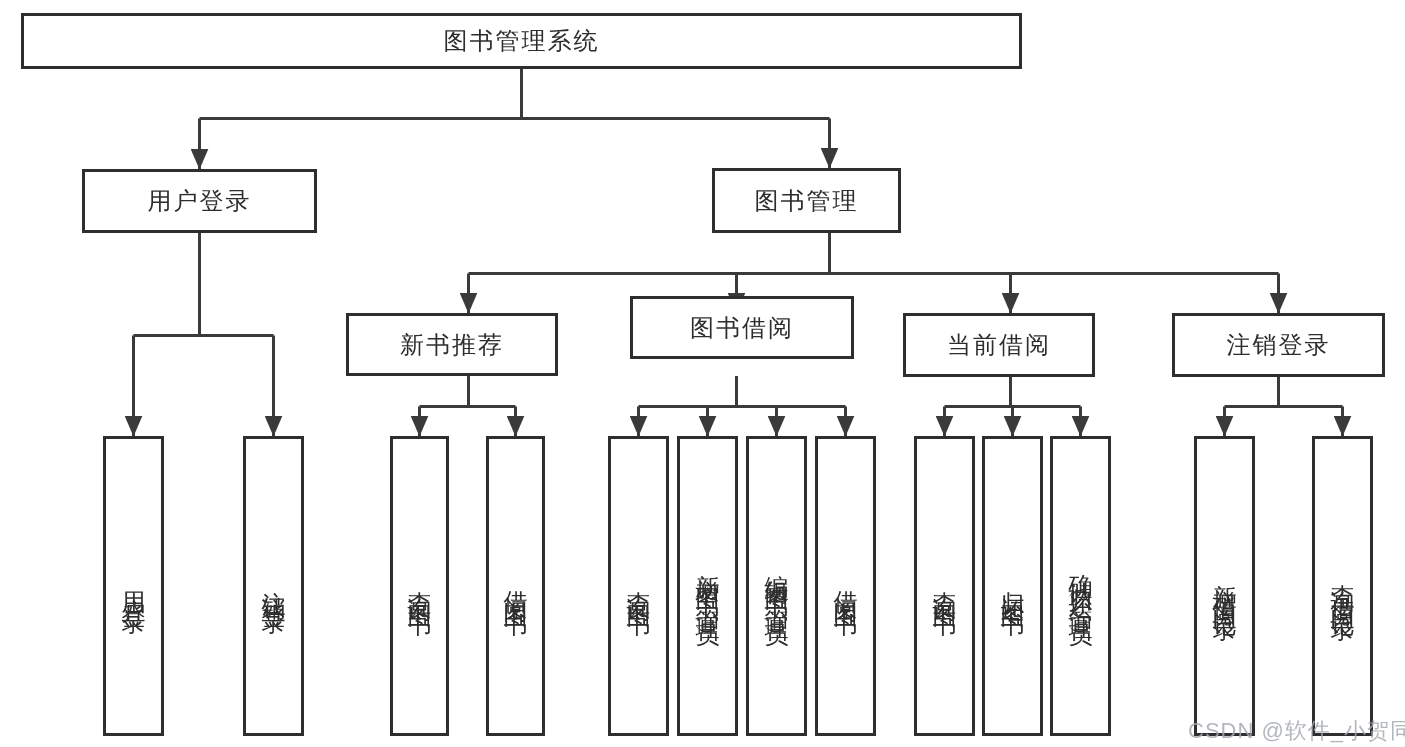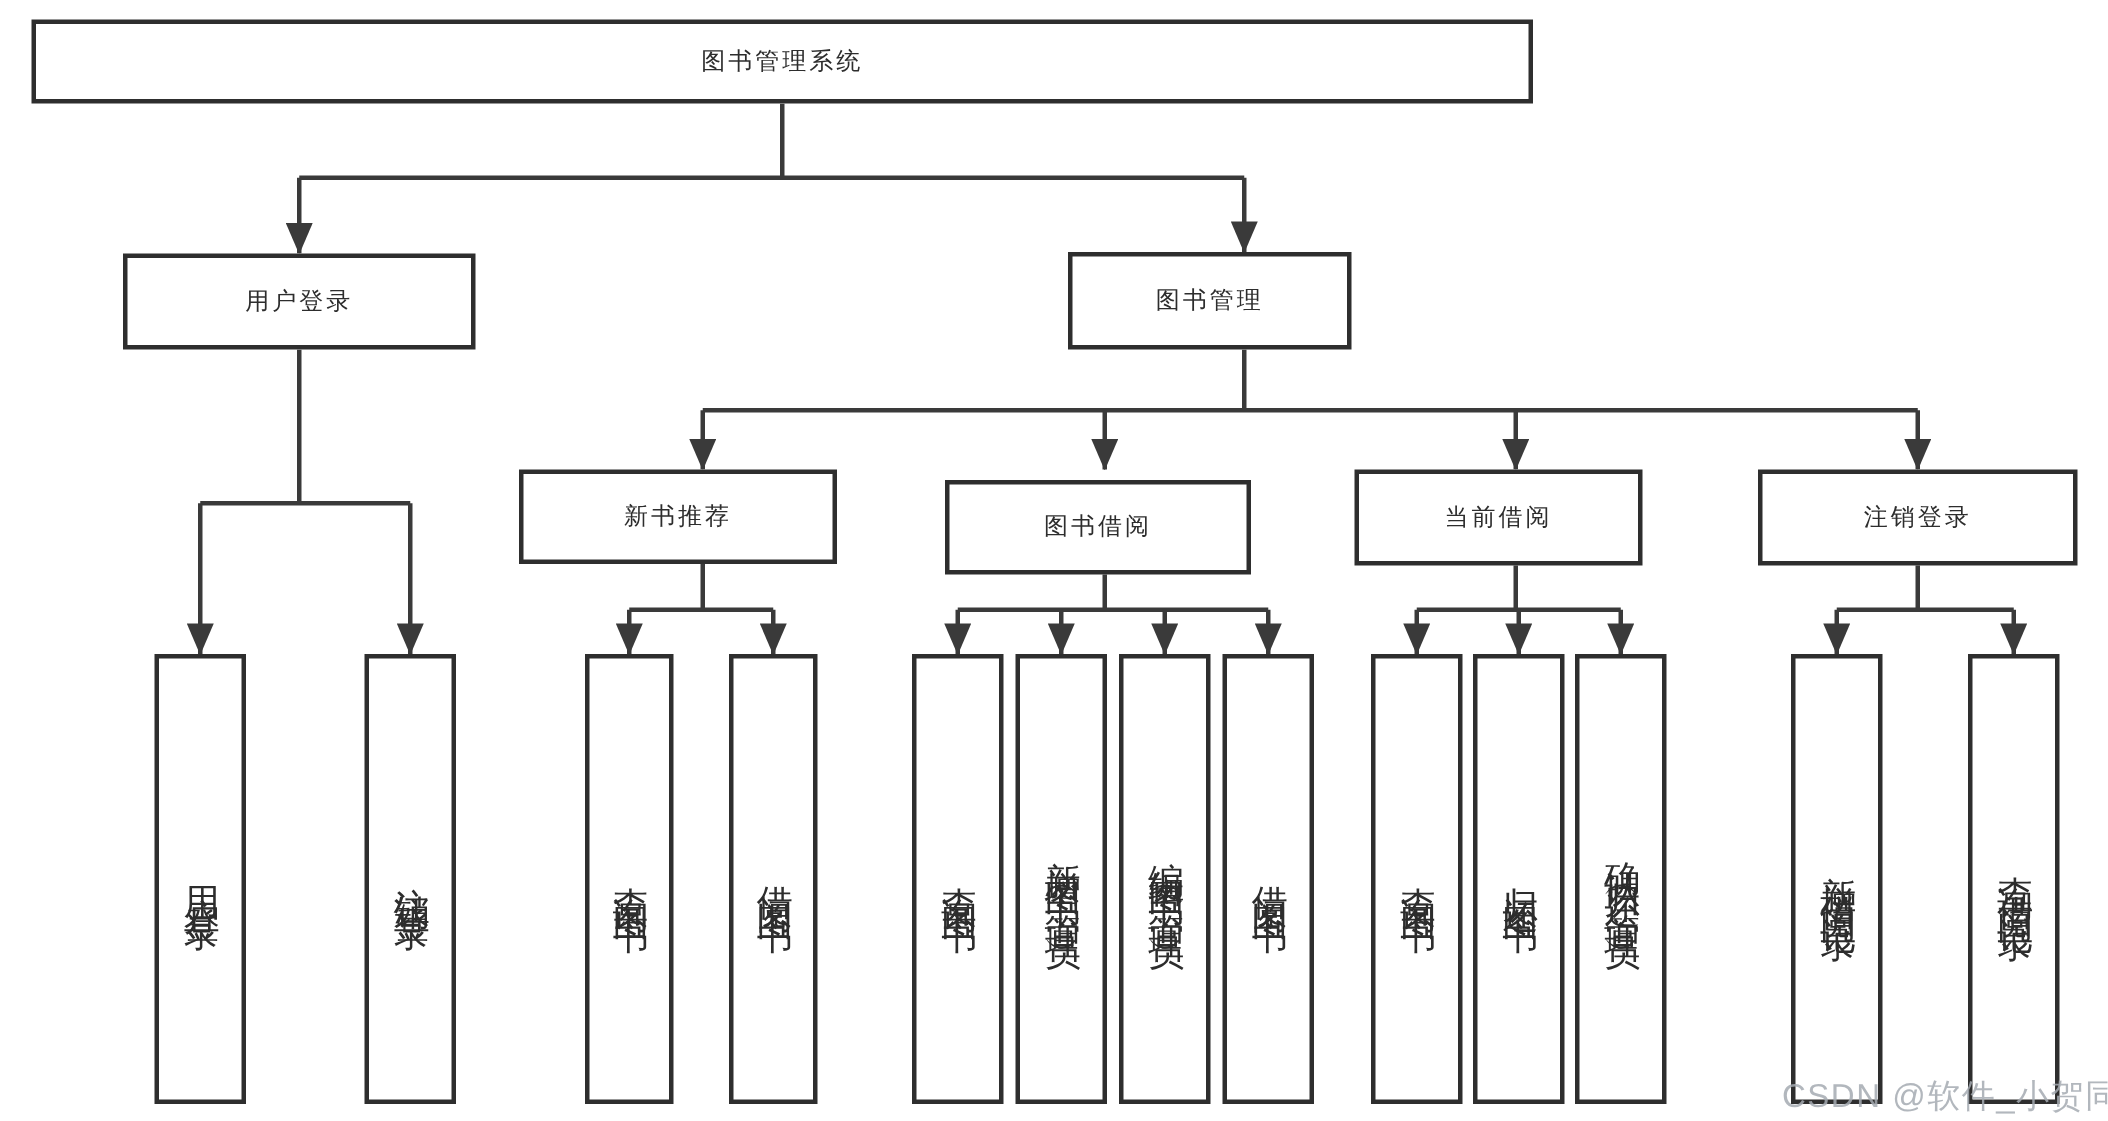--- a/index.html
+++ b/index.html
@@ -21,21 +21,21 @@
     position: absolute;
     background: #ffffff;
     border: 3px solid #2e2e2e;
     display: flex;
     align-items: center;
     justify-content: center;
     z-index: 2;
     color: #2d2d2d;
   }
   .node.h {
-    font-size: 16px;
+    font-size: 24px;
     letter-spacing: 2px;
     white-space: nowrap;
     font-family: Liberation Mono, monospace;
   }
   .node.v {
     font-size: 24px;
     writing-mode: vertical-rl;
     letter-spacing: 7px;
     line-height: 1;
     text-align: center;
@@ -100,21 +100,21 @@
     <path d="M1342.5 406.5 V436"></path>
   </g>
 </svg>
 
 <div class="node h" style="left:21px; top:13px; width:1001px; height:56px">图书管理系统</div>
 
 <div class="node h" style="left:82px; top:169px; width:235px; height:64px">用户登录</div>
 <div class="node h" style="left:712px; top:168px; width:189px; height:65px">图书管理</div>
 
 <div class="node h" style="left:346px; top:313px; width:212px; height:63px">新书推荐</div>
-<div class="node h" style="left:630px; top:320px; width:204px; height:63px">图书借阅</div>
+<div class="node h" style="left:630px; top:296px; width:224px; height:63px">图书借阅</div>
 <div class="node h" style="left:903px; top:313px; width:192px; height:64px">当前借阅</div>
 <div class="node h" style="left:1172px; top:313px; width:213px; height:64px">注销登录</div>
 
 <div class="node v" style="left:103px; top:436px; width:61px; height:300px">用户登录</div>
 <div class="node v" style="left:243px; top:436px; width:61px; height:300px">注销登录</div>
 
 <div class="node v" style="left:390px; top:436px; width:59px; height:300px">查询图书</div>
 <div class="node v" style="left:486px; top:436px; width:59px; height:300px">借阅图书</div>
 
 <div class="node v" style="left:608px; top:436px; width:61px; height:300px">查询图书</div>

